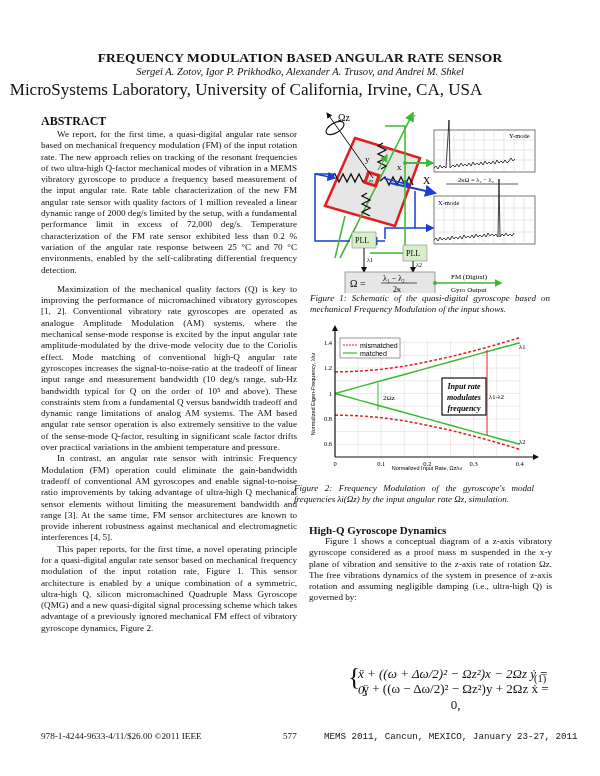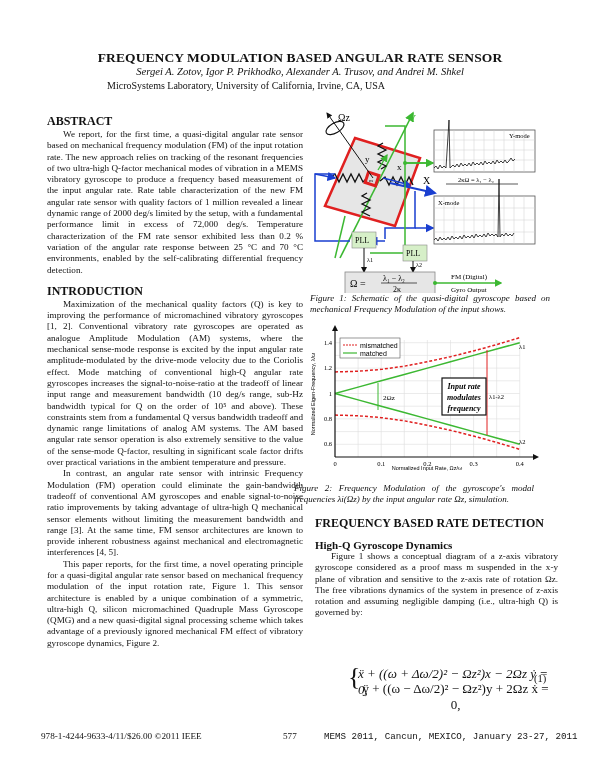--- a/index.html
+++ b/index.html
@@ -1,41 +1,40 @@
 <!DOCTYPE html>
 <html><head>
 <meta charset="utf-8">
 <style>
   html, body { margin:0; padding:0; background:#fff; }
   body { width:600px; height:776px; position:relative; overflow:hidden; font-family:"Liberation Serif", serif; color:#111; }
   .title { position:absolute; top:50px; left:0; width:600px; text-align:center; font-weight:bold; font-size:13.5px; letter-spacing:0.1px; }
   .authors { position:absolute; top:66px; left:0; width:600px; text-align:center; font-style:italic; font-size:10.6px; }
-  .affil { position:absolute; top:80px; left:0; width:492px; text-align:center; font-size:10px; }
-  .col { position:absolute; font-size:9.15px; line-height:11.3px; text-align:justify;margin-left:6px; }
+  .affil { position:absolute; top:80px; left:0; width:492px; text-align:center; font-size:17px; }
+  .col { position:absolute; font-size:9.15px; line-height:11.3px; text-align:justify; }
   .col p { margin:0; text-indent:16px; }
   .sec { font-weight:bold; font-size:12px; margin:0 0 1px 0; line-height:14px; text-indent:0 !important; }
   .subsec { font-weight:bold; font-size:11px; margin:0; line-height:12px; }
   .caption { position:absolute; font-style:italic; font-size:9px; line-height:11px; text-align:justify; }
   .footer { position:absolute; top:731px; font-size:9.2px; }
   .eq { position:absolute; font-family:"Liberation Serif", serif; font-size:13px; }
   svg text { font-family:"Liberation Serif", serif; }
   .sans { font-family:"Liberation Sans", sans-serif; }
 </style>
 </head>
 <body>
 
 <div class="title">FREQUENCY MODULATION BASED ANGULAR RATE SENSOR</div>
 <div class="authors">Sergei A. Zotov, Igor P. Prikhodko, Alexander A. Trusov, and Andrei M. Shkel</div>
 <div class="affil">MicroSystems Laboratory, University of California, Irvine, CA, USA</div>
 
 <div class="col" style="left:41px; top:114px; width:256px;">
   <div class="sec">ABSTRACT</div>
   <p>We report, for the first time, a quasi-digital angular rate sensor based on mechanical frequency modulation (FM) of the input rotation rate. The new approach relies on tracking of the resonant frequencies of two ultra-high Q-factor mechanical modes of vibration in a MEMS vibratory gyroscope to produce a frequency based measurement of the input angular rate. Rate table characterization of the new FM angular rate sensor with quality factors of 1 million revealed a linear dynamic range of 2000 deg/s limited by the setup, with a fundamental performance limit in excess of 72,000 deg/s. Temperature characterization of the FM rate sensor exhibited less than 0.2 % variation of the angular rate response between 25 °C and 70 °C environments, enabled by the self-calibrating differential frequency detection.</p>
   <div style="height:8px"></div>
-  <div class="sec">INTRODUCTION</div>
   <p>Maximization of the mechanical quality factors (Q) is key to improving the performance of micromachined vibratory gyroscopes [1, 2]. Conventional vibratory rate gyroscopes are operated as analogue Amplitude Modulation (AM) systems, where the mechanical sense-mode response is excited by the input angular rate amplitude-modulated by the drive-mode velocity due to the Coriolis effect. Mode matching of conventional high-Q angular rate gyroscopes increases the signal-to-noise-ratio at the tradeoff of linear input range and measurement bandwidth (10 deg/s range, sub-Hz bandwidth typical for Q on the order of 10⁵ and above). These constraints stem from a fundamental Q versus bandwidth tradeoff and dynamic range limitations of analog AM systems. The AM based angular rate sensor operation is also extremely sensitive to the value of the sense-mode Q-factor, resulting in significant scale factor drifts over practical variations in the ambient temperature and pressure.</p>
   <p>In contrast, an angular rate sensor with intrinsic Frequency Modulation (FM) operation could eliminate the gain-bandwidth tradeoff of conventional AM gyroscopes and enable signal-to-noise ratio improvements by taking advantage of ultra-high Q mechanical sensor elements without limiting the measurement bandwidth and range [3]. At the same time, FM sensor architectures are known to provide inherent robustness against mechanical and electromagnetic interferences [4, 5].</p>
   <p>This paper reports, for the first time, a novel operating principle for a quasi-digital angular rate sensor based on mechanical frequency modulation of the input rotation rate, Figure 1. This sensor architecture is enabled by a unique combination of a symmetric, ultra-high Q, silicon micromachined Quadruple Mass Gyroscope (QMG) and a new quasi-digital signal processing scheme which takes advantage of a previously ignored mechanical FM effect of vibratory gyroscope dynamics, Figure 2.</p>
 </div>
 
 <svg style="position:absolute; left:305px; top:108px;" width="250" height="185" viewBox="0 0 250 185">
   <defs>
     <marker id="ab" markerWidth="6" markerHeight="6" refX="5" refY="3" orient="auto">
         <path d="M0,0 L6,3 L0,6 z" fill="#1a3fd0"></path>
       </marker>
@@ -179,21 +178,20 @@
   <text x="159" y="89" font-size="8" font-weight="bold" font-style="italic" text-anchor="middle">frequency</text>
   <text x="184" y="77" font-size="6.5">λ1-λ2</text>
   <text x="214" y="27" font-size="6.5">λ1</text>
   <text x="214" y="122" font-size="6.5">λ2</text>
   <text x="122" y="148" font-size="5.5" class="sans" text-anchor="middle">Normalized Input Rate, Ωz/ω</text>
   <text x="0" y="0" font-size="5.5" class="sans" text-anchor="middle" transform="translate(10,72) rotate(-90)">Normalized Eigen-Frequency, λ/ω</text>
 </svg>
 <div class="caption" style="left:294px; top:483px; width:240px;">Figure 2: Frequency Modulation of the gyroscope's modal frequencies λi(Ωz) by the input angular rate Ωz, simulation.</div>
 
 <div class="col" style="left:309px; top:516px; width:243px;">
-  <div class="sec">FREQUENCY BASED RATE DETECTION</div>
   <div style="height:8px"></div>
   <div class="subsec">High-Q Gyroscope Dynamics</div>
   <p>Figure 1 shows a conceptual diagram of a z-axis vibratory gyroscope considered as a proof mass m suspended in the x-y plane of vibration and sensitive to the z-axis rate of rotation Ωz. The free vibrations dynamics of the system in presence of z-axis rotation and assuming negligible damping (i.e., ultra-high Q) is governed by:</p>
 </div>
 
 <div style="position:absolute; left:348px; top:664px; width:205px; height:32px;">
   <span style="position:absolute; left:0; top:-2px; font-size:26px; line-height:30px; font-weight:lighter;">{</span>
   <div class="eq" style="left:10px; top:2px; font-style:italic;">ẍ + ((ω + Δω/2)² − Ωz²)x − 2Ωz ẏ = 0,</div>
   <div class="eq" style="left:10px; top:17px; text-align:center;">ÿ + ((ω − Δω/2)² − Ωz²)y + 2Ωz ẋ = 0,</div>
   <div class="eq" style="left:186px; top:9px; font-size:10.5px;">(1)</div>

